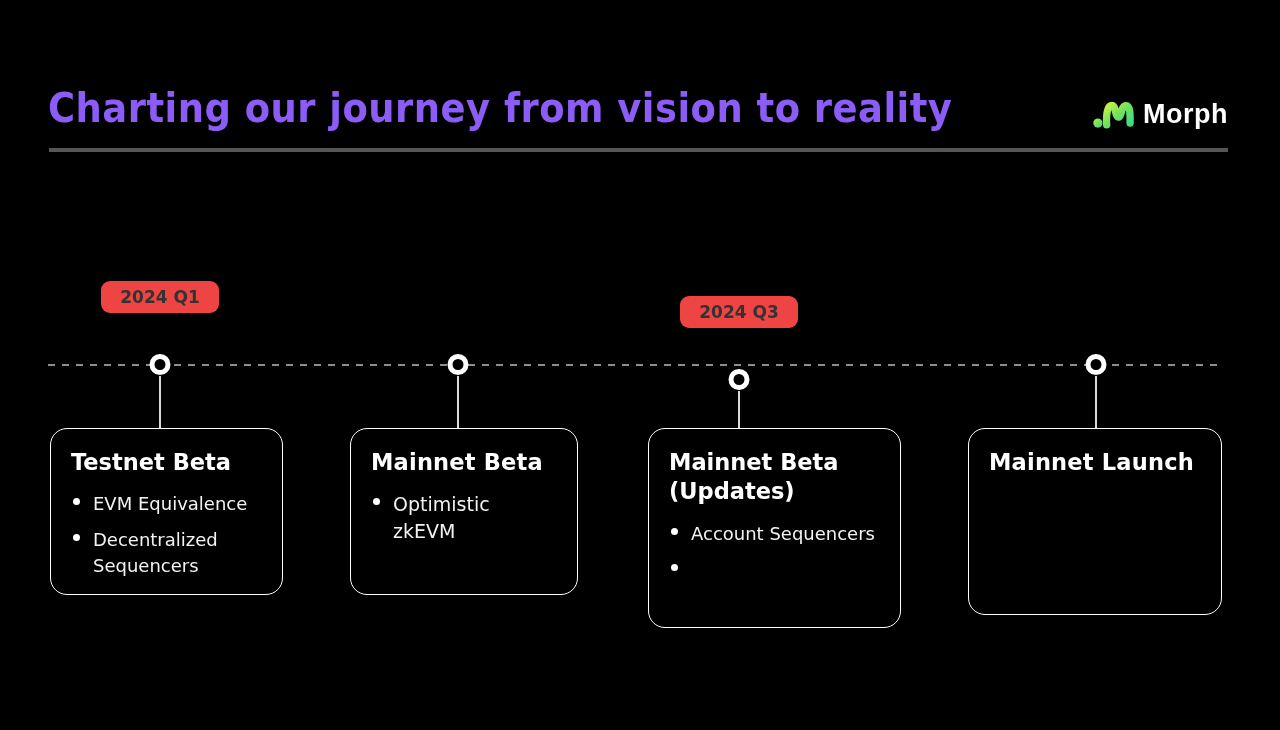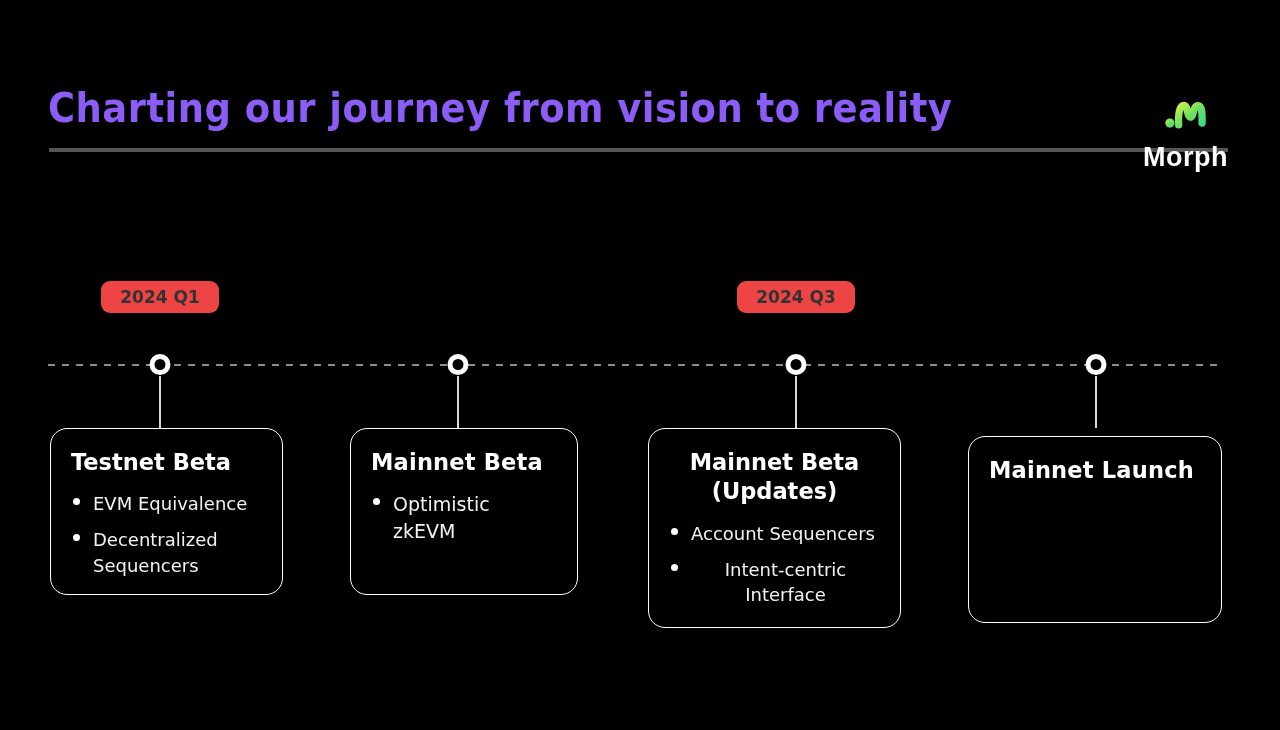--- a/index.html
+++ b/index.html
@@ -35,21 +35,20 @@
     height: 4px;
     background: #565656;
   }
   .logo {
     position: absolute;
     right: 52px;
     top: 92px;
     display: flex;
     align-items: center;
     gap: 6px;
-    flex-direction: column;
   }
   .logo-text {
     color: #ffffff;
     font-family: "Liberation Sans", sans-serif;
     font-weight: bold;
     font-size: 27px;
     letter-spacing: 0.5px;
   }
 
   
@@ -64,21 +63,21 @@
       transparent 7px, transparent 14px);
   }
   .node {
     position: absolute;
     top: 281px;
     width: 120px;
     height: 147px;
   }
   .node-q1 { left: 100px; }
   .node-q2 { left: 398px; }
-  .node-q3 { left: 736px; }
+  .node-q3 { left: 679px; margin-top: 15px; }
   .node-q4 { left: 1036px; }
 
   .quarter-badge {
     position: absolute;
     left: 50%;
     transform: translateX(-50%);
     top: 0;
     min-width: 118px;
     height: 32px;
     background: #ef4444;
@@ -117,22 +116,22 @@
   .card {
     position: absolute;
     top: 428px;
     background: #000000;
     border: 1.6px solid #ffffff;
     border-radius: 17px;
     padding: 19px 20px 16px 20px;
   }
   .card-1 { left: 50px;  width: 233px; height: 167px; }
   .card-2 { left: 350px; width: 228px; height: 167px; }
-  .card-3 { left: 648px; width: 253px; height: 200px; text-align: center; }
-  .card-4 { left: 968px; width: 254px; height: 187px; margin-top: 8px; }
+  .card-3 { left: 648px; width: 253px; height: 200px; }
+  .card-4 { left: 968px; width: 254px; height: 187px; }
 
   .card-title {
     color: #ffffff;
     font-weight: bold;
     font-size: 22.5px;
     line-height: 1.3;
     margin-bottom: 14px;
     font-family: "DejaVu Sans", sans-serif;
   }
   .bullet-list { display: flex; flex-direction: column; gap: 11px; }
@@ -225,21 +224,20 @@
 
   <div class="card card-3">
     <div class="card-title">Mainnet Beta (Updates)</div>
     <div class="bullet-list">
       <div class="bullet-item">
         <span class="bullet-dot"></span>
         <span class="bullet-text">Account Sequencers</span>
       </div>
       <div class="bullet-item">
         <span class="bullet-dot"></span>
-        <span class="bullet-text">Intent-centric Interface</span>
       </div>
     </div>
   </div>
 
   <div class="card card-4">
     <div class="card-title">Mainnet Launch</div>
   </div>
 
 </div>
 

